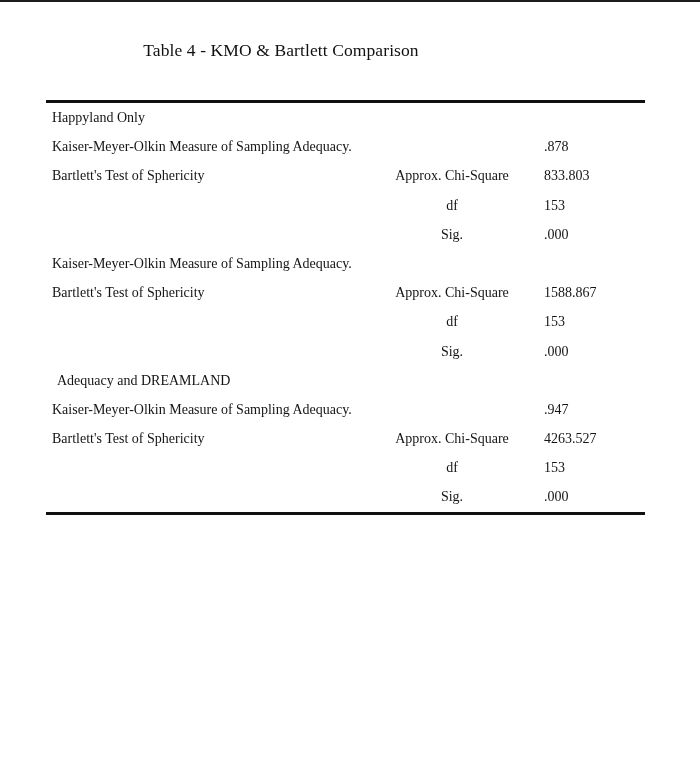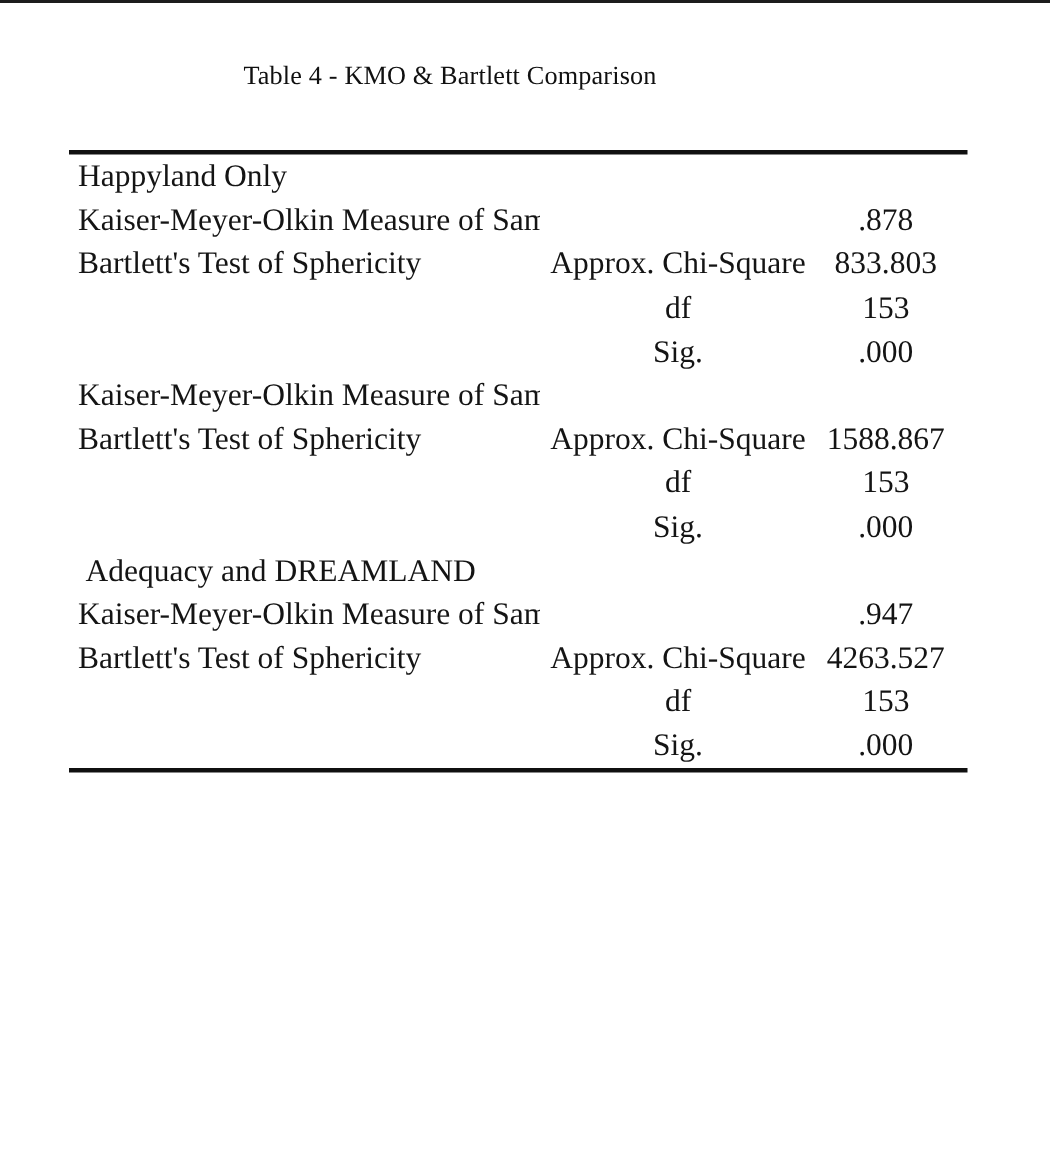--- a/index.html
+++ b/index.html
@@ -31,21 +31,20 @@
     position: absolute;
     left: 0;
     top: 39px;
     width: 562px;
     text-align: center;
     font-size: 17.5px;
     line-height: 22px;
     letter-spacing: 0.1px;
     color: #101010;
     white-space: nowrap;
-    padding-left: 19px;
   }
 
   .table-block {
     position: absolute;
     left: 46px;
     top: 100px;
     width: 599px;
   }
 
   .rule {
@@ -57,21 +56,21 @@
   .rule-bottom{ margin-top: 0; }
 
   .table-body {
     padding: 0;
   }
 
   .row {
     display: flex;
     align-items: baseline;
     height: 29.2px;
-    font-size: 21px;
+    font-size: 14px;
     line-height: 29.2px;
     white-space: nowrap;
   }
   .row.section-head {
     height: 29.2px;
   }
 
   .col-label {
     width: 314px;
     flex: 0 0 314px;
@@ -81,21 +80,21 @@
   }
   .col-stat {
     width: 184px;
     flex: 0 0 184px;
     padding-left: 0;
     box-sizing: border-box;
     text-align: center;
   }
   .col-value {
     flex: 1 1 auto;
-    text-align: center;
+    text-align: left;
     padding-right: 8px;
     box-sizing: border-box;
   }
   
   .section-head .col-label {
     padding-left: 11px;
   }
   .section-head.first .col-label {
     padding-left: 6px;
   }

